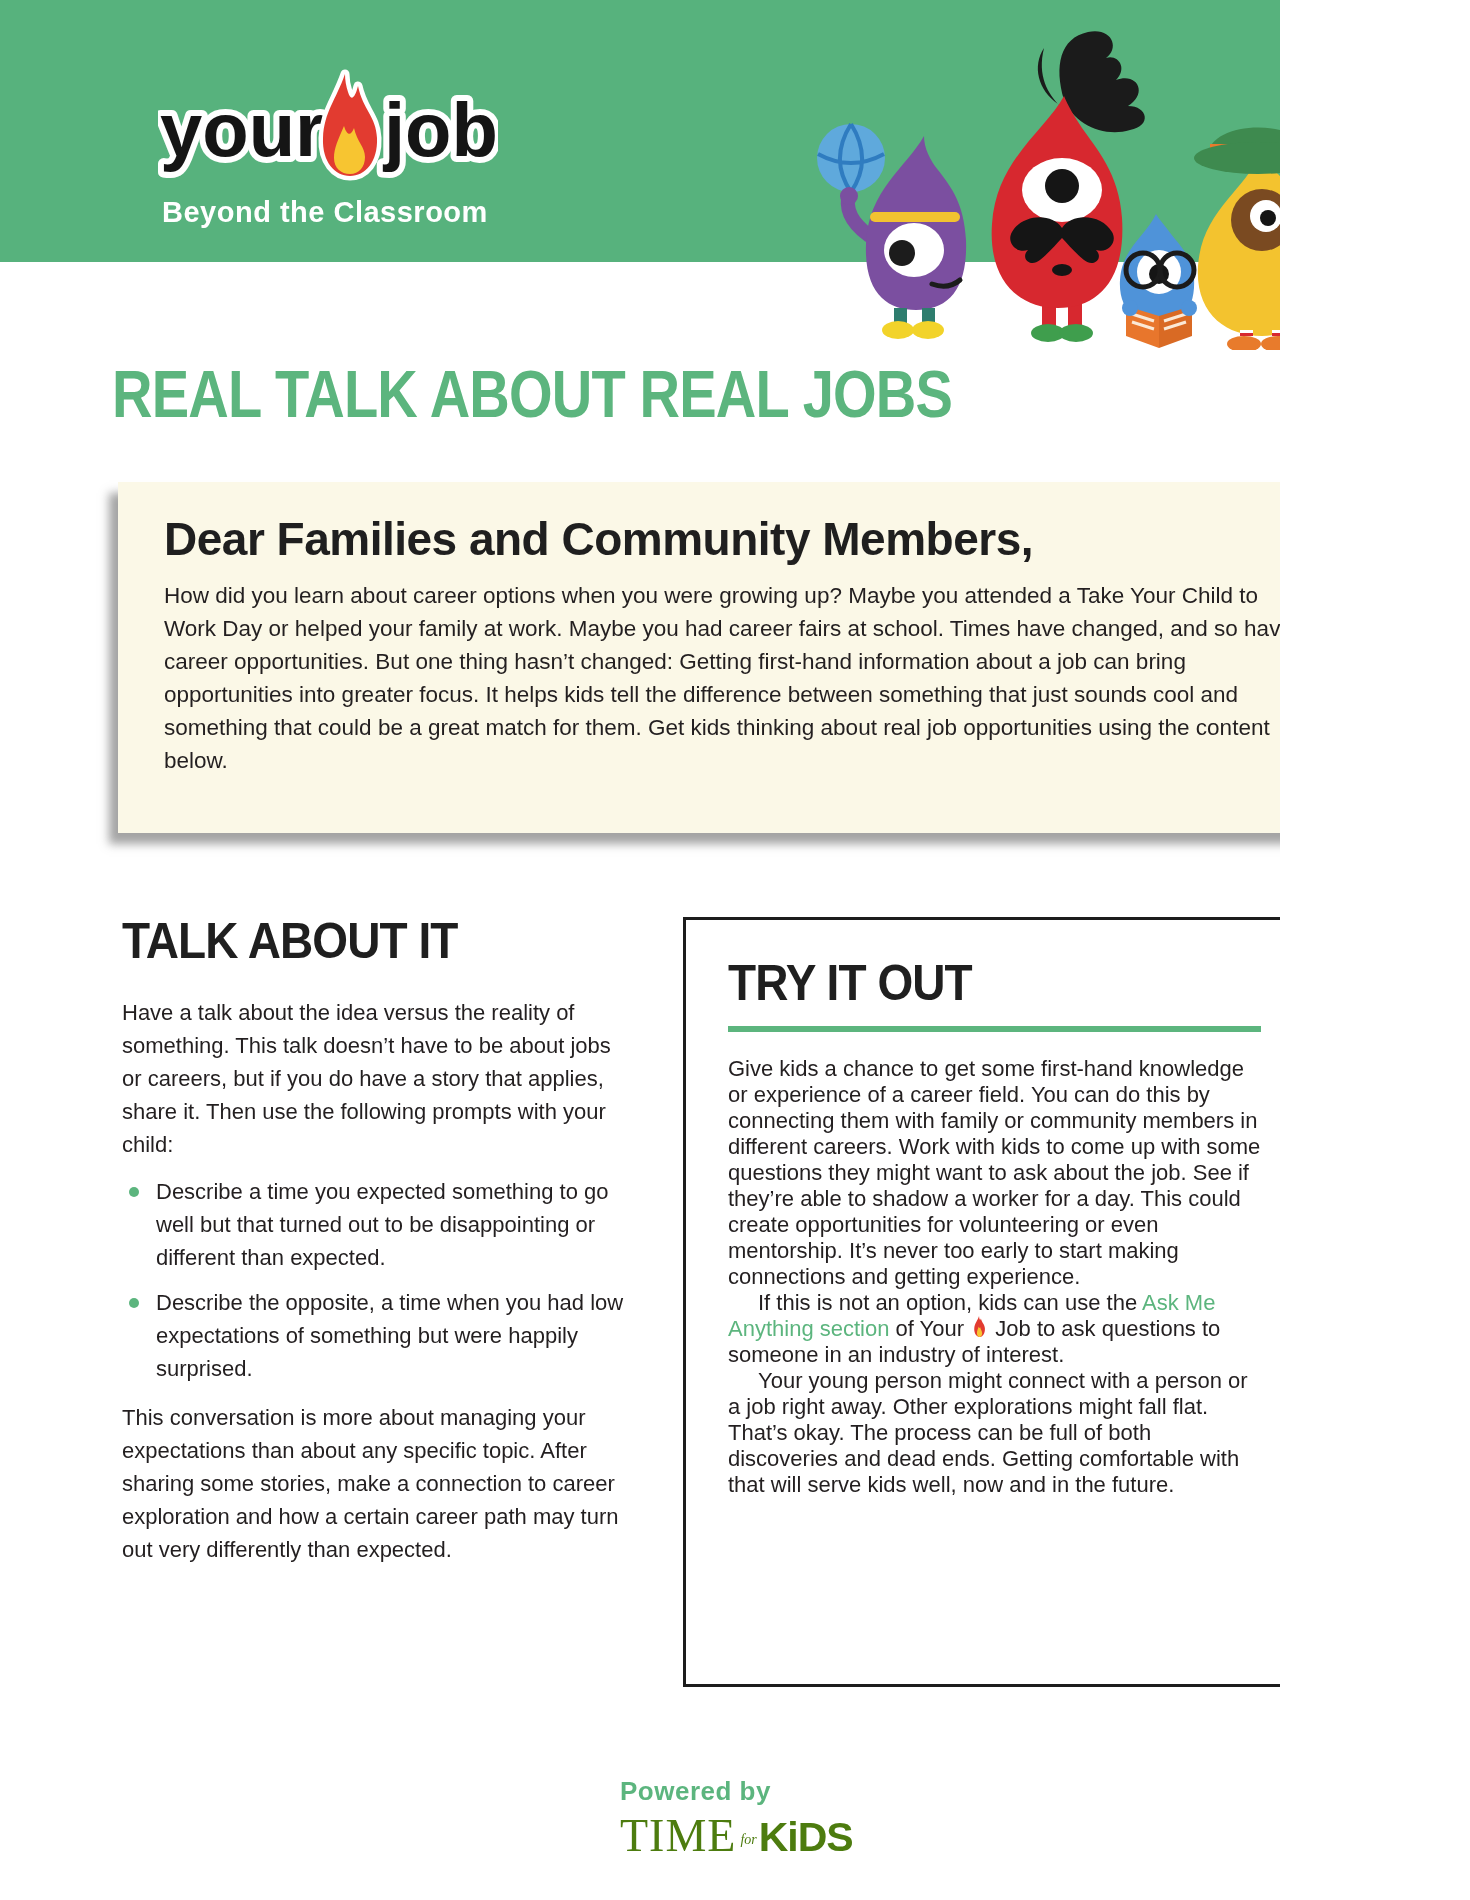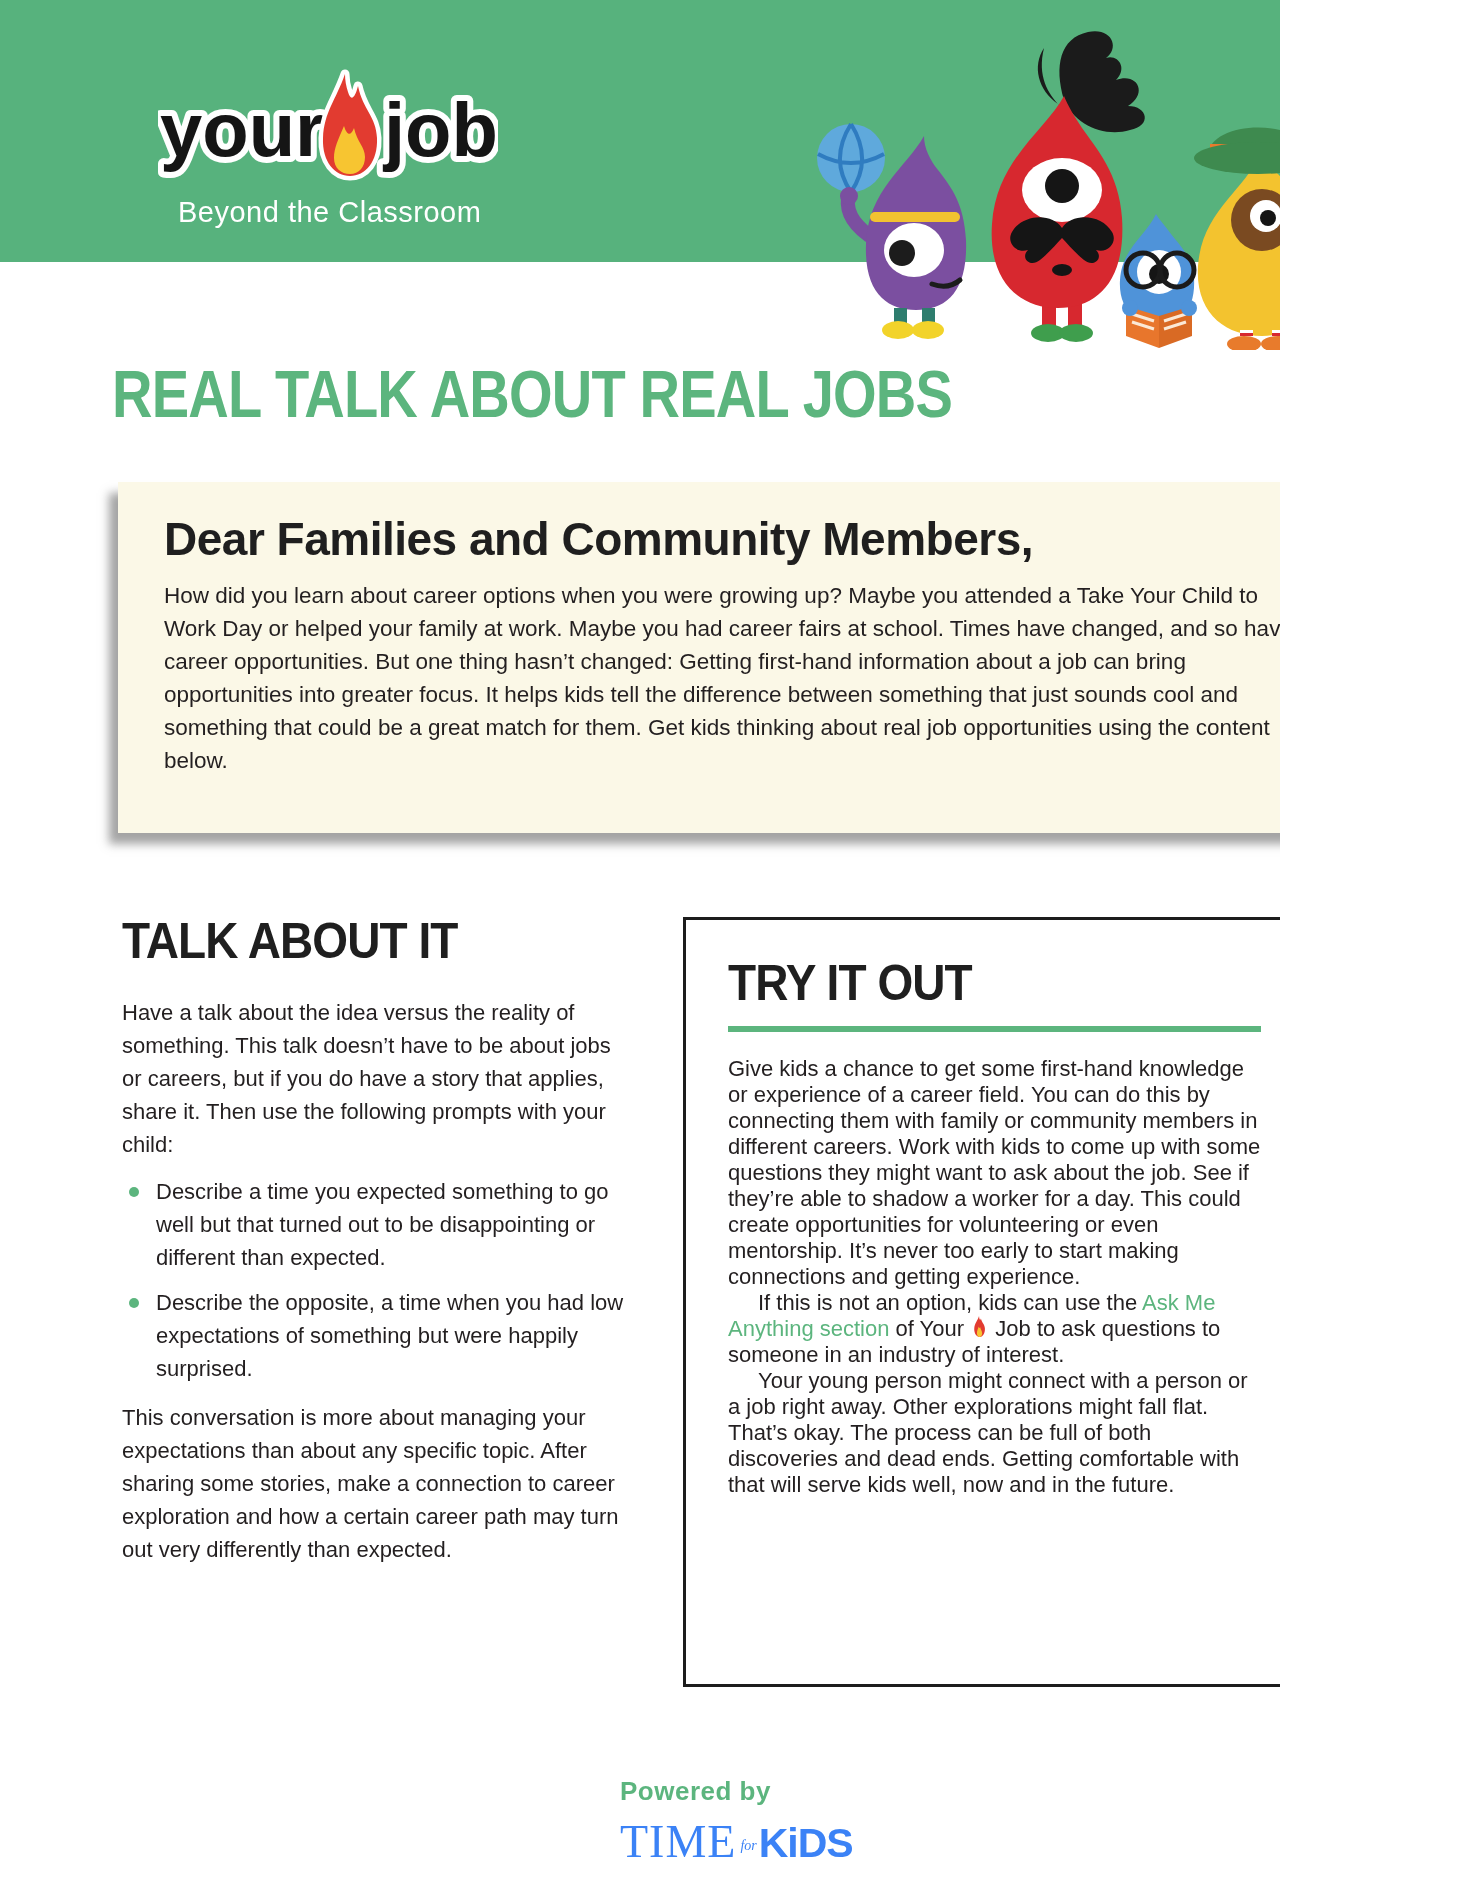--- a/index.html
+++ b/index.html
@@ -2,21 +2,21 @@
 <html><head>
 <meta charset="utf-8">
 <style>
   html,body { margin:0; padding:0; }
   body { background:#ffffff; font-family:"Liberation Sans", sans-serif; color:#1f1f1f; }
   .page { position:relative; width:1280px; height:1900px; background:#ffffff; overflow:hidden; }
 
   
   .band { position:absolute; left:0; top:0; width:1470px; height:262px; background:#57b27d; }
   .logo-svg { position:absolute; left:158px; top:64px; }
-  .tagline { position:absolute; left:178px; top:196px; font-size:29px; font-weight:normal; color:#ffffff; letter-spacing:0.5px; }
+  .tagline { position:absolute; left:162px; top:196px; font-size:29px; font-weight:bold; color:#ffffff; letter-spacing:0.5px; }
   .characters { position:absolute; left:806px; top:8px; }
 
   
   .main-title { position:absolute; left:112px; top:356px; margin:0; font-size:66px; font-weight:bold;
     color:#5cb57e; letter-spacing:-1px; white-space:nowrap; transform:scaleX(0.85); transform-origin:left top; }
 
   
   .letter-box { position:absolute; left:118px; top:482px; width:1222px; min-height:351px; box-sizing:border-box;
     background:#fbf8e7; padding:30px 46px 26px 46px; box-shadow:-9px 11px 9px rgba(90,90,90,0.55); }
   .letter-box h2 { margin:0; font-size:46px; font-weight:bold; letter-spacing:-0.5px; color:#1f1f1f; }
@@ -38,21 +38,21 @@
   .green-rule { height:6px; background:#5cb57e; margin-top:14px; }
   .try-body { margin-top:24px; }
   .try-box p { margin:0; font-size:22px; line-height:26px; color:#231f20; }
   .try-box p.indent { text-indent:30px; }
   .green-link { color:#5cb57e; cursor:pointer; }
   .inline-flame { display:inline-block; width:19px; height:23px; vertical-align:-3px; }
 
   
   .footer { position:absolute; left:620px; top:1776px; width:280px; }
   .powered { font-size:26px; font-weight:bold; color:#5cb57e; letter-spacing:0.5px; }
-  .brand { margin-top:8px; white-space:nowrap; color:#3b82f6; }
+  .brand { margin-top:2px; white-space:nowrap; color:#4d7c0f; }
   .brand-time { font-family:"Liberation Serif", serif; font-size:46px; letter-spacing:1px; }
   .brand-for { font-family:"Liberation Serif", serif; font-style:italic; font-size:14px; vertical-align:7px; margin:0 2px 0 4px; }
   .brand-kids { font-size:41px; font-weight:bold; letter-spacing:-1px; }
 </style>
 </head>
 <body>
 
 <div class="page">
 
   <div class="band">

